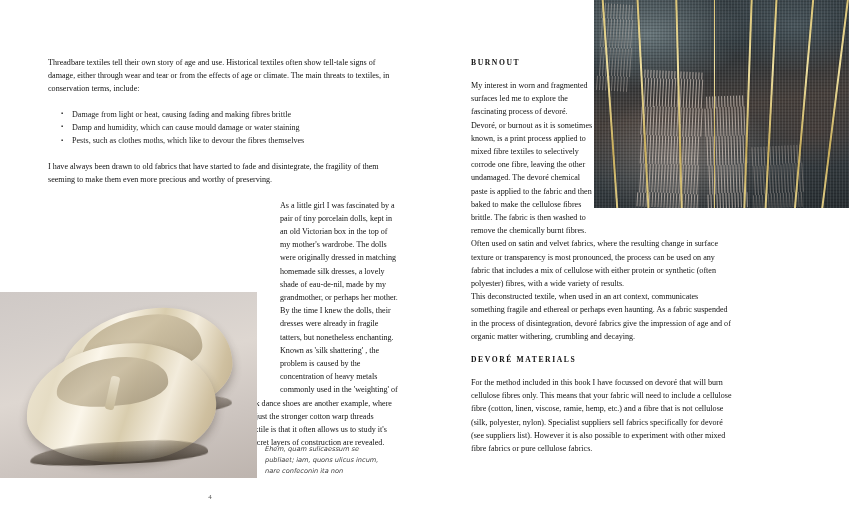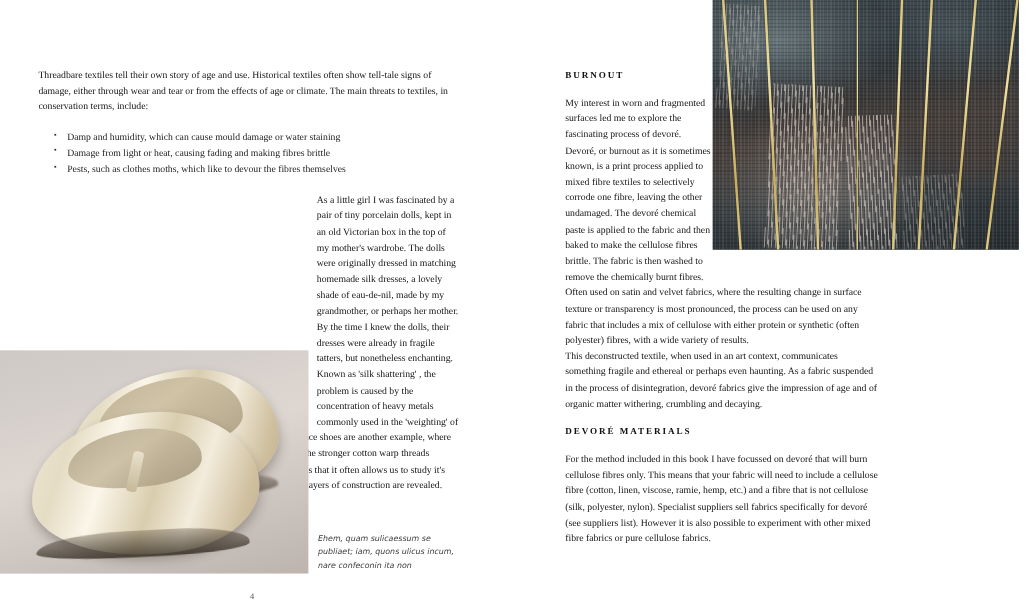--- a/index.html
+++ b/index.html
@@ -39,21 +39,21 @@
   
   .page-left {
     position: absolute;
     left: 0;
     top: 0;
     width: 430px;
     height: 505px;
   }
   .left-body {
     position: absolute;
-    left: 32px;
+    left: 48px;
     top: 56px;
     width: 350px;
   }
   .para {
     font-size: 8.1px;
     line-height: 13.2px;
     margin: 0 0 12px 0;
     text-align: left;
     color: #111;
   }
@@ -293,25 +293,26 @@
 <div class="spread">
 
   <div class="page-left">
 
 
     <div class="left-body">
 
       <p class="para">Threadbare textiles tell their own story of age and use. Historical textiles often show tell-tale signs of damage, either through wear and tear or from the effects of age or climate. The main threats to textiles, in conservation terms, include:</p>
 
       <ul class="bullets">
+        <li>Damage from light or heat, causing fading and making fibres brittle</li>
         <li>Damp and humidity, which can cause mould damage or water staining</li>
-        <li>Damage from light or heat, causing fading and making fibres brittle</li>
         <li>Pests, such as clothes moths, which like to devour the fibres themselves</li>
       </ul>
 
+      <p class="para">I have always been drawn to old fabrics that have started to fade and disintegrate, the fragility of them seeming to make them even more precious and worthy of preserving.</p>
 
       <div class="wrap-block">
         <div class="shape-spacer"></div>
         <p class="para">As a little girl I was fascinated by a pair of tiny porcelain dolls, kept in an old Victorian box in the top of my mother's wardrobe. The dolls were originally dressed in matching homemade silk dresses, a lovely shade of eau-de-nil, made by my grandmother, or perhaps her mother. By the time I knew the dolls, their dresses were already in fragile tatters, but nonetheless enchanting. Known as 'silk shattering' , the problem is caused by the concentration of heavy metals commonly used in the 'weighting' of silk fabrics during the 19th and early 20th centuries. The tiny silk dance shoes are another example, where the surface of the satin fabric has disintegrated in areas, leaving just the stronger cotton warp threads remaining. One of the fascinating things about a worn or torn textile is that it often allows us to study it's construction with greater ease. As in this case, once damaged, secret layers of construction are revealed.</p>
       </div>
 
     </div>
 
     <div class="photo-shoes">
       <div class="shoes-bg"></div>

